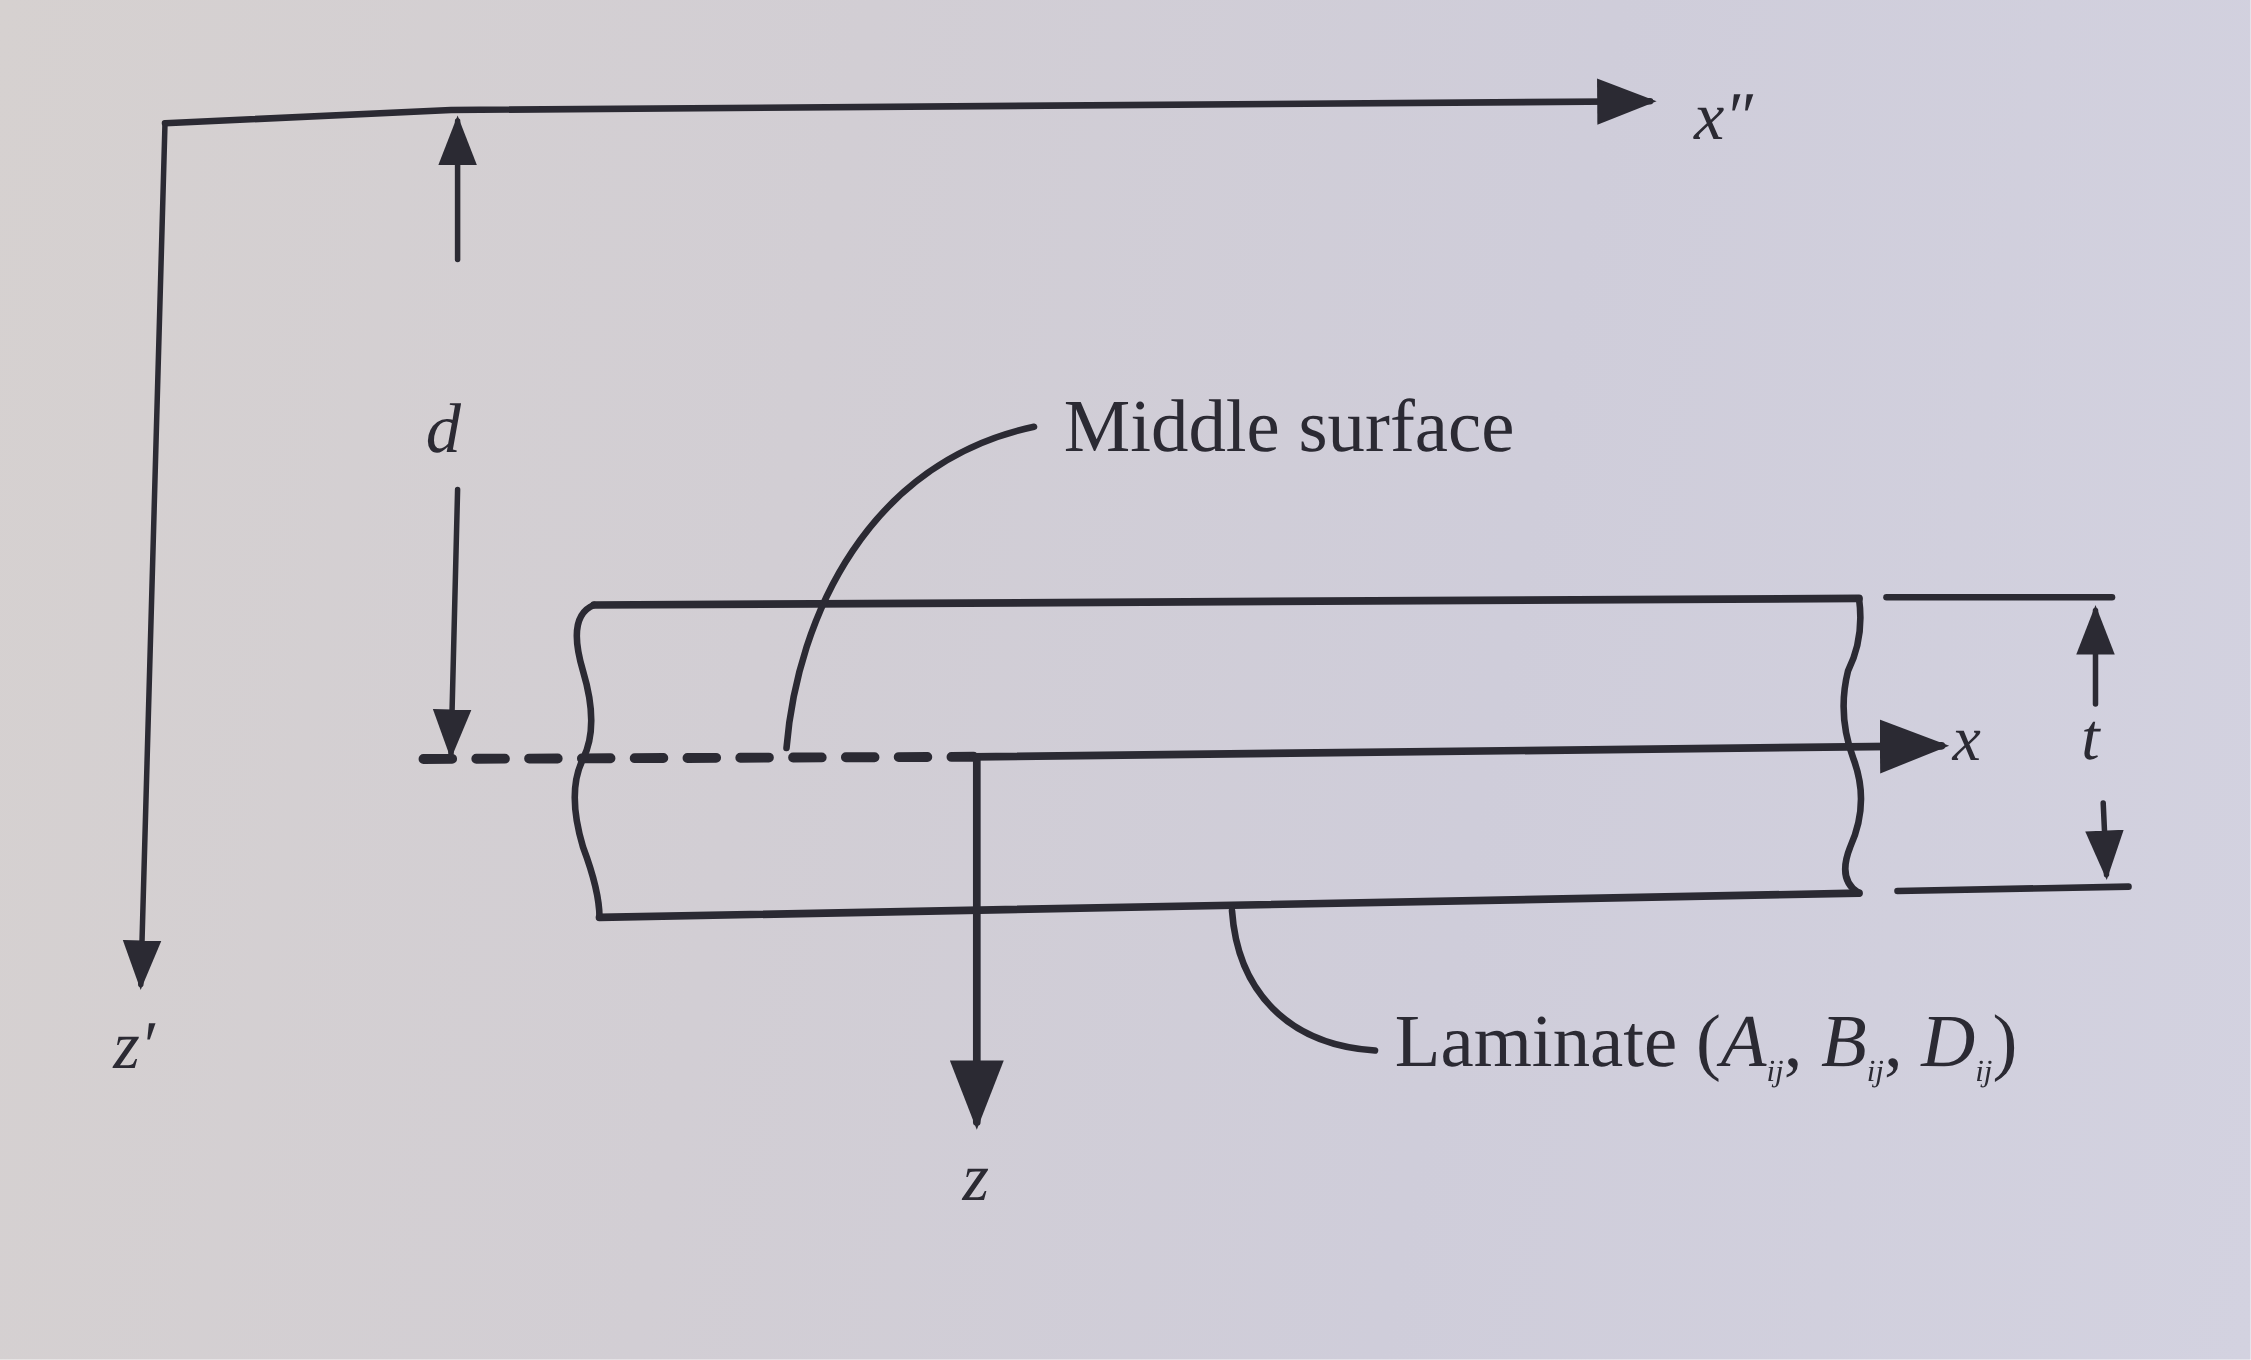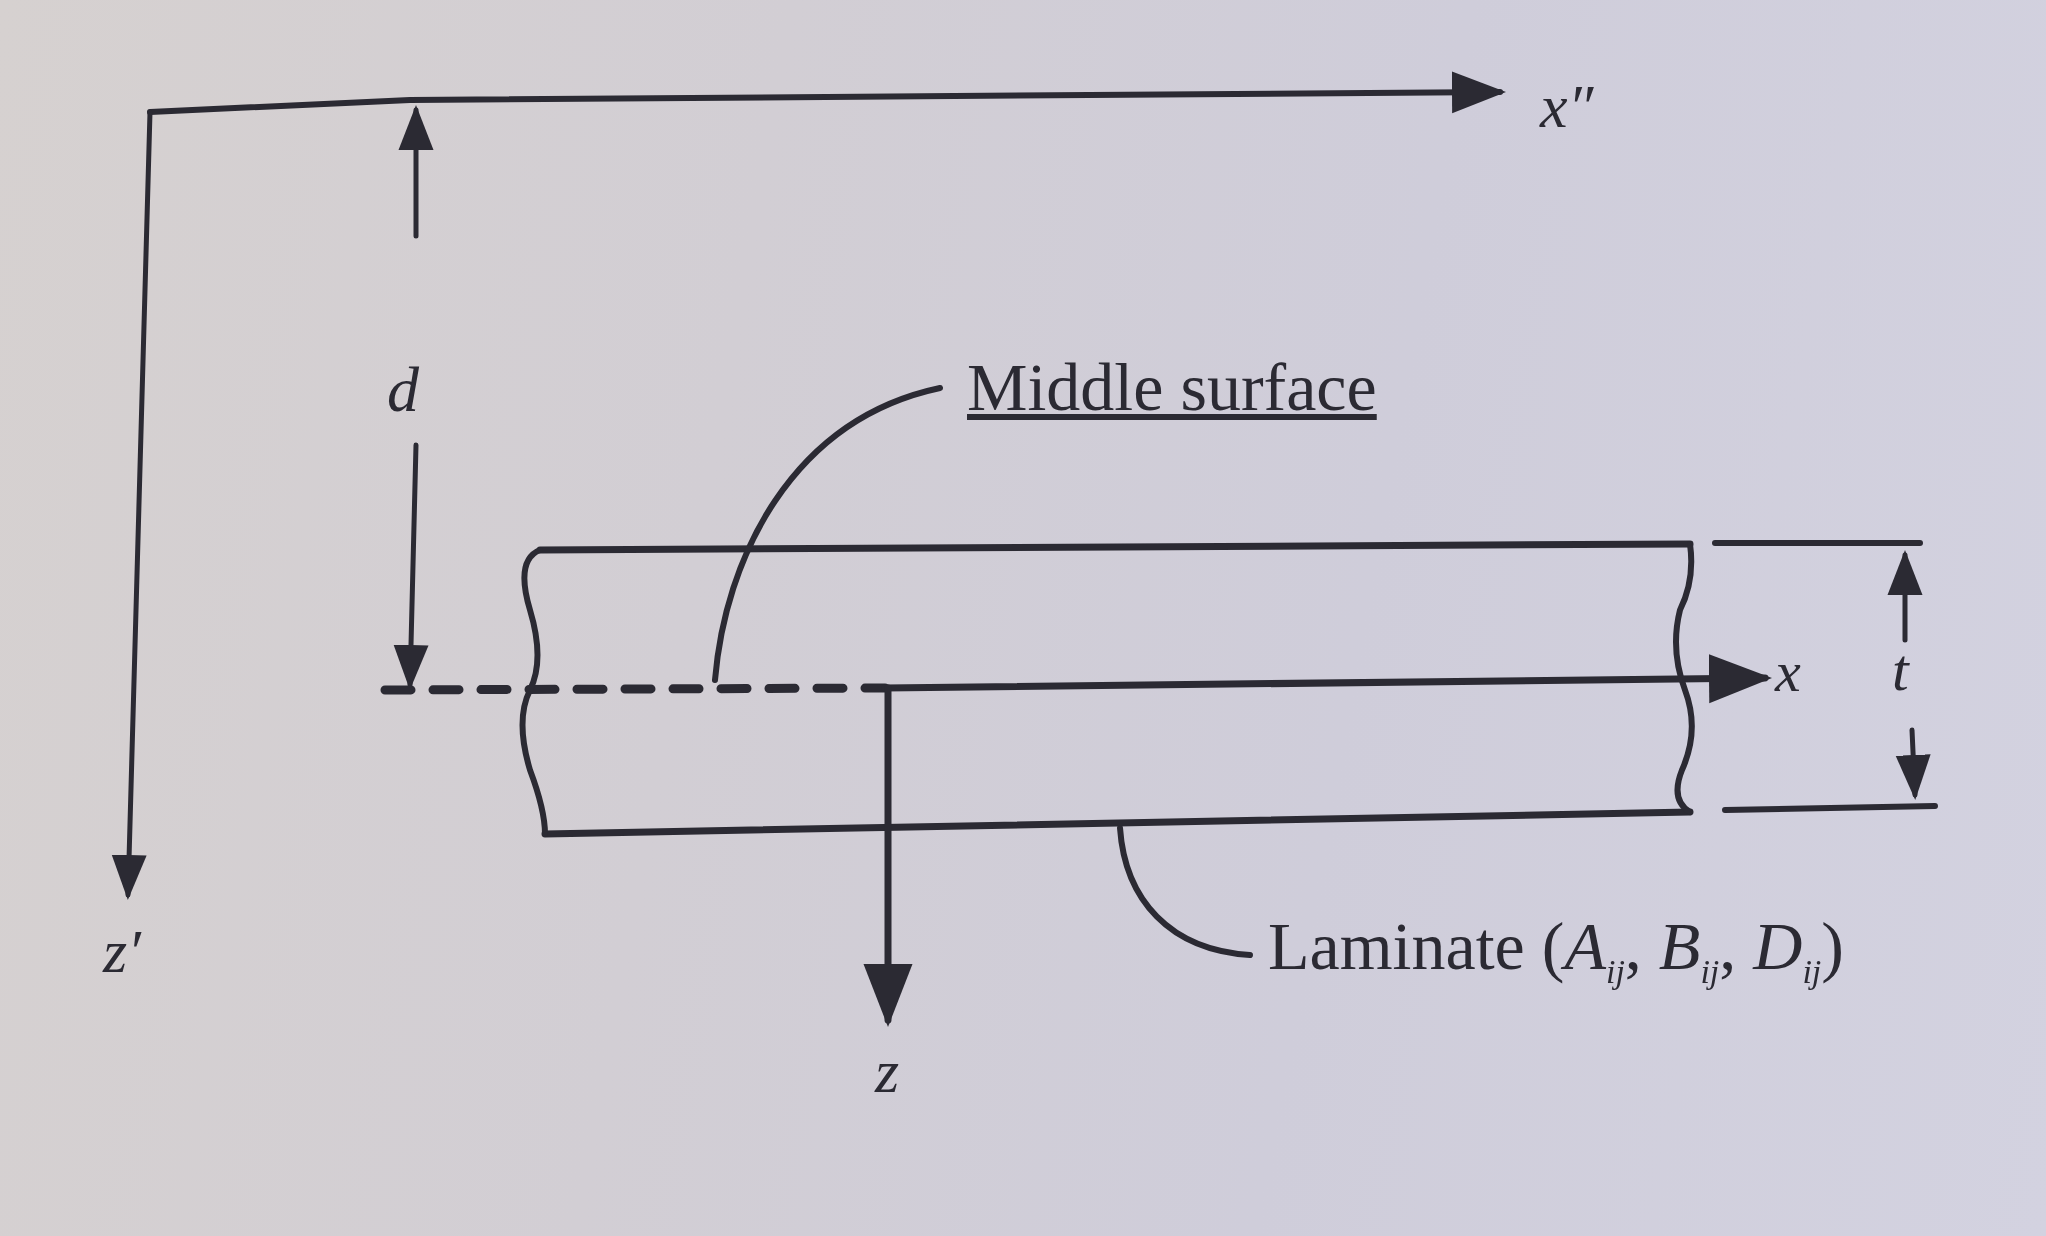--- a/index.html
+++ b/index.html
@@ -9,23 +9,23 @@
     position: relative;
     font-family: "Liberation Serif", "DejaVu Serif", serif;
   }
   .ghost {
     position: absolute; left: 0; top: 0; width: 2046px; height: 1236px;
     pointer-events: none;
   }
   svg.diagram { position: absolute; left: 0; top: 0; }
   .lbl { position: absolute; color: #2b2a33; white-space: nowrap; line-height: 1; }
   .ital { font-style: italic; }
-  .label-middle { left: 967px; top: 353px; font-size: 68px; text-decoration: underline; }
+  .label-middle { left: 967px; top: 353px; font-size: 68px; }
   .label-laminate { left: 1268px; top: 912px; font-size: 68px; }
-  .label-laminate sub { font-size: 34px; font-style: italic; vertical-align: -14px; }
+  .label-laminate sub { font-size: 28px; font-style: italic; vertical-align: -14px; }
   .label-d { left: 387px; top: 358px; font-size: 64px; }
   .label-t { left: 1892px; top: 640px; font-size: 60px; }
   .label-x { left: 1775px; top: 643px; font-size: 58px; }
   .label-xpp { left: 1540px; top: 75px; font-size: 62px; }
   .label-z { left: 875px; top: 1040px; font-size: 62px; }
   .label-zp { left: 103px; top: 920px; font-size: 62px; }
 </style>
 </head>
 <body>
 

